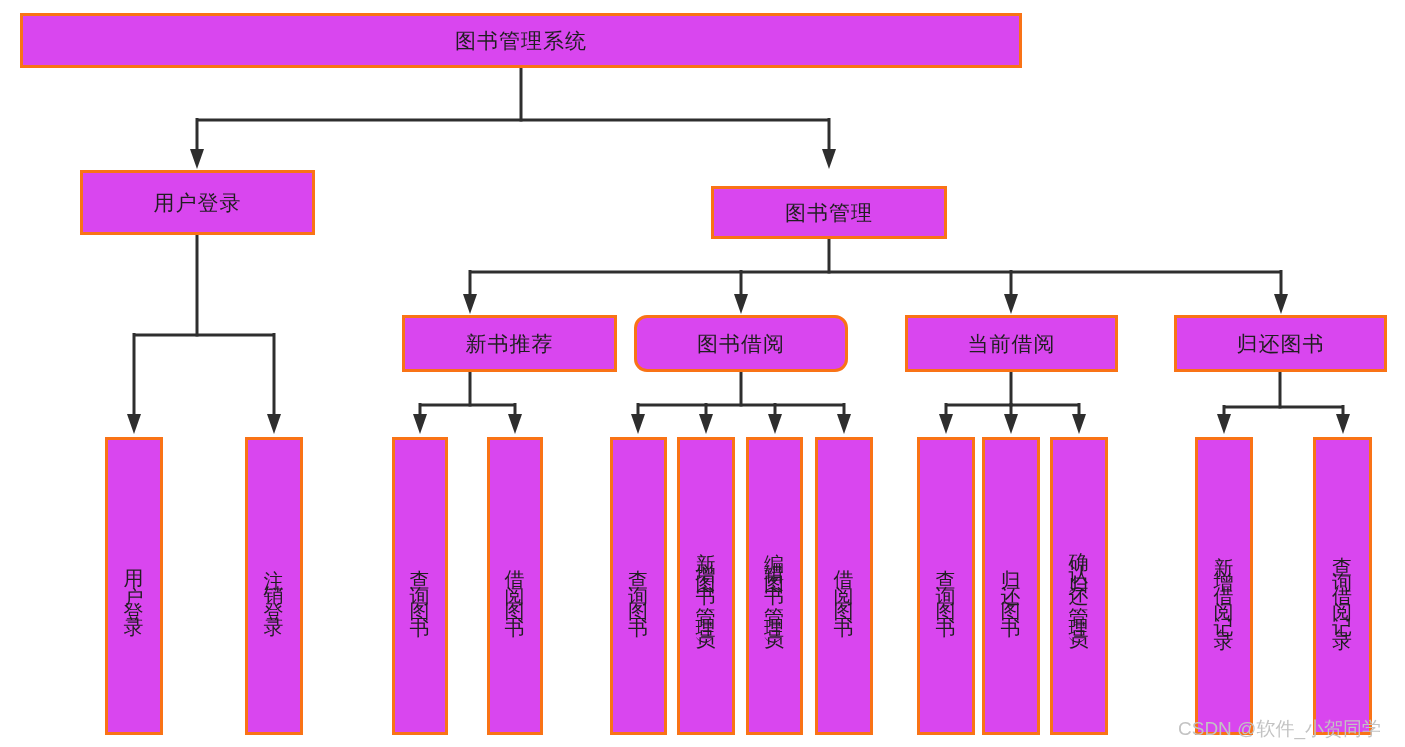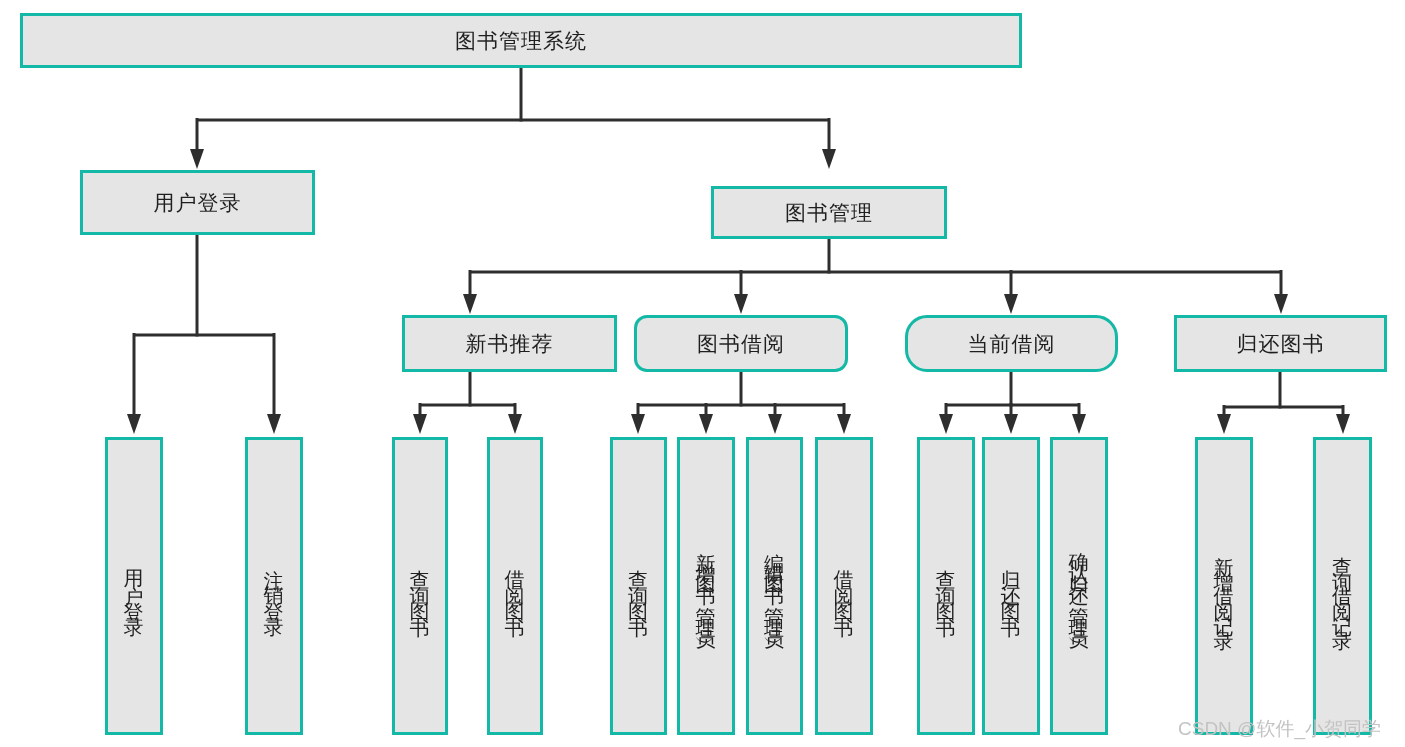--- a/index.html
+++ b/index.html
@@ -14,22 +14,22 @@
   }
   .connectors {
     position: absolute;
     left: 0; top: 0;
     width: 1405px; height: 747px;
     z-index: 1;
   }
   .node {
     position: absolute;
     box-sizing: border-box;
-    background: #e5e5e5;
-    border: 3px solid #14b8a6;
+    background: #d946ef;
+    border: 3px solid #f97316;
     display: flex;
     align-items: center;
     justify-content: center;
     z-index: 2;
   }
   .hbox {
     font-size: 21px;
     letter-spacing: 1px;
   }
   .vbox {
@@ -135,21 +135,21 @@
     </g>
   </svg>
 
   <div class="node hbox" style="left:20px; top:13px; width:1002px; height:55px;">图书管理系统</div>
 
   <div class="node hbox" style="left:80px; top:170px; width:235px; height:65px;">用户登录</div>
   <div class="node hbox" style="left:711px; top:186px; width:236px; height:53px;font-family:Liberation Mono, monospace;">图书管理</div>
 
   <div class="node hbox" style="left:363px; top:315px; width:215px; height:57px;margin-left:39px;">新书推荐</div>
   <div class="node hbox" style="left:634px; top:315px; width:214px; height:57px;border-radius:13px;">图书借阅</div>
-  <div class="node hbox" style="left:905px; top:315px; width:213px; height:57px;border-radius:22px;">当前借阅</div>
+  <div class="node hbox" style="left:905px; top:315px; width:213px; height:57px;">当前借阅</div>
   <div class="node hbox" style="left:1174px; top:315px; width:213px; height:57px;">归还图书</div>
 
   <div class="node vbox" style="left:105px; top:437px; width:58px; height:298px;">用户登录</div>
   <div class="node vbox" style="left:245px; top:437px; width:58px; height:298px;">注销登录</div>
 
   <div class="node vbox" style="left:392px; top:437px; width:56px; height:298px;">查询图书</div>
   <div class="node vbox" style="left:487px; top:437px; width:56px; height:298px;">借阅图书</div>
 
   <div class="node vbox" style="left:610px; top:437px; width:57px; height:298px;">查询图书</div>
   <div class="node vbox v-long" style="left:677px; top:437px; width:58px; height:298px;">新增图书（管理员）</div>

